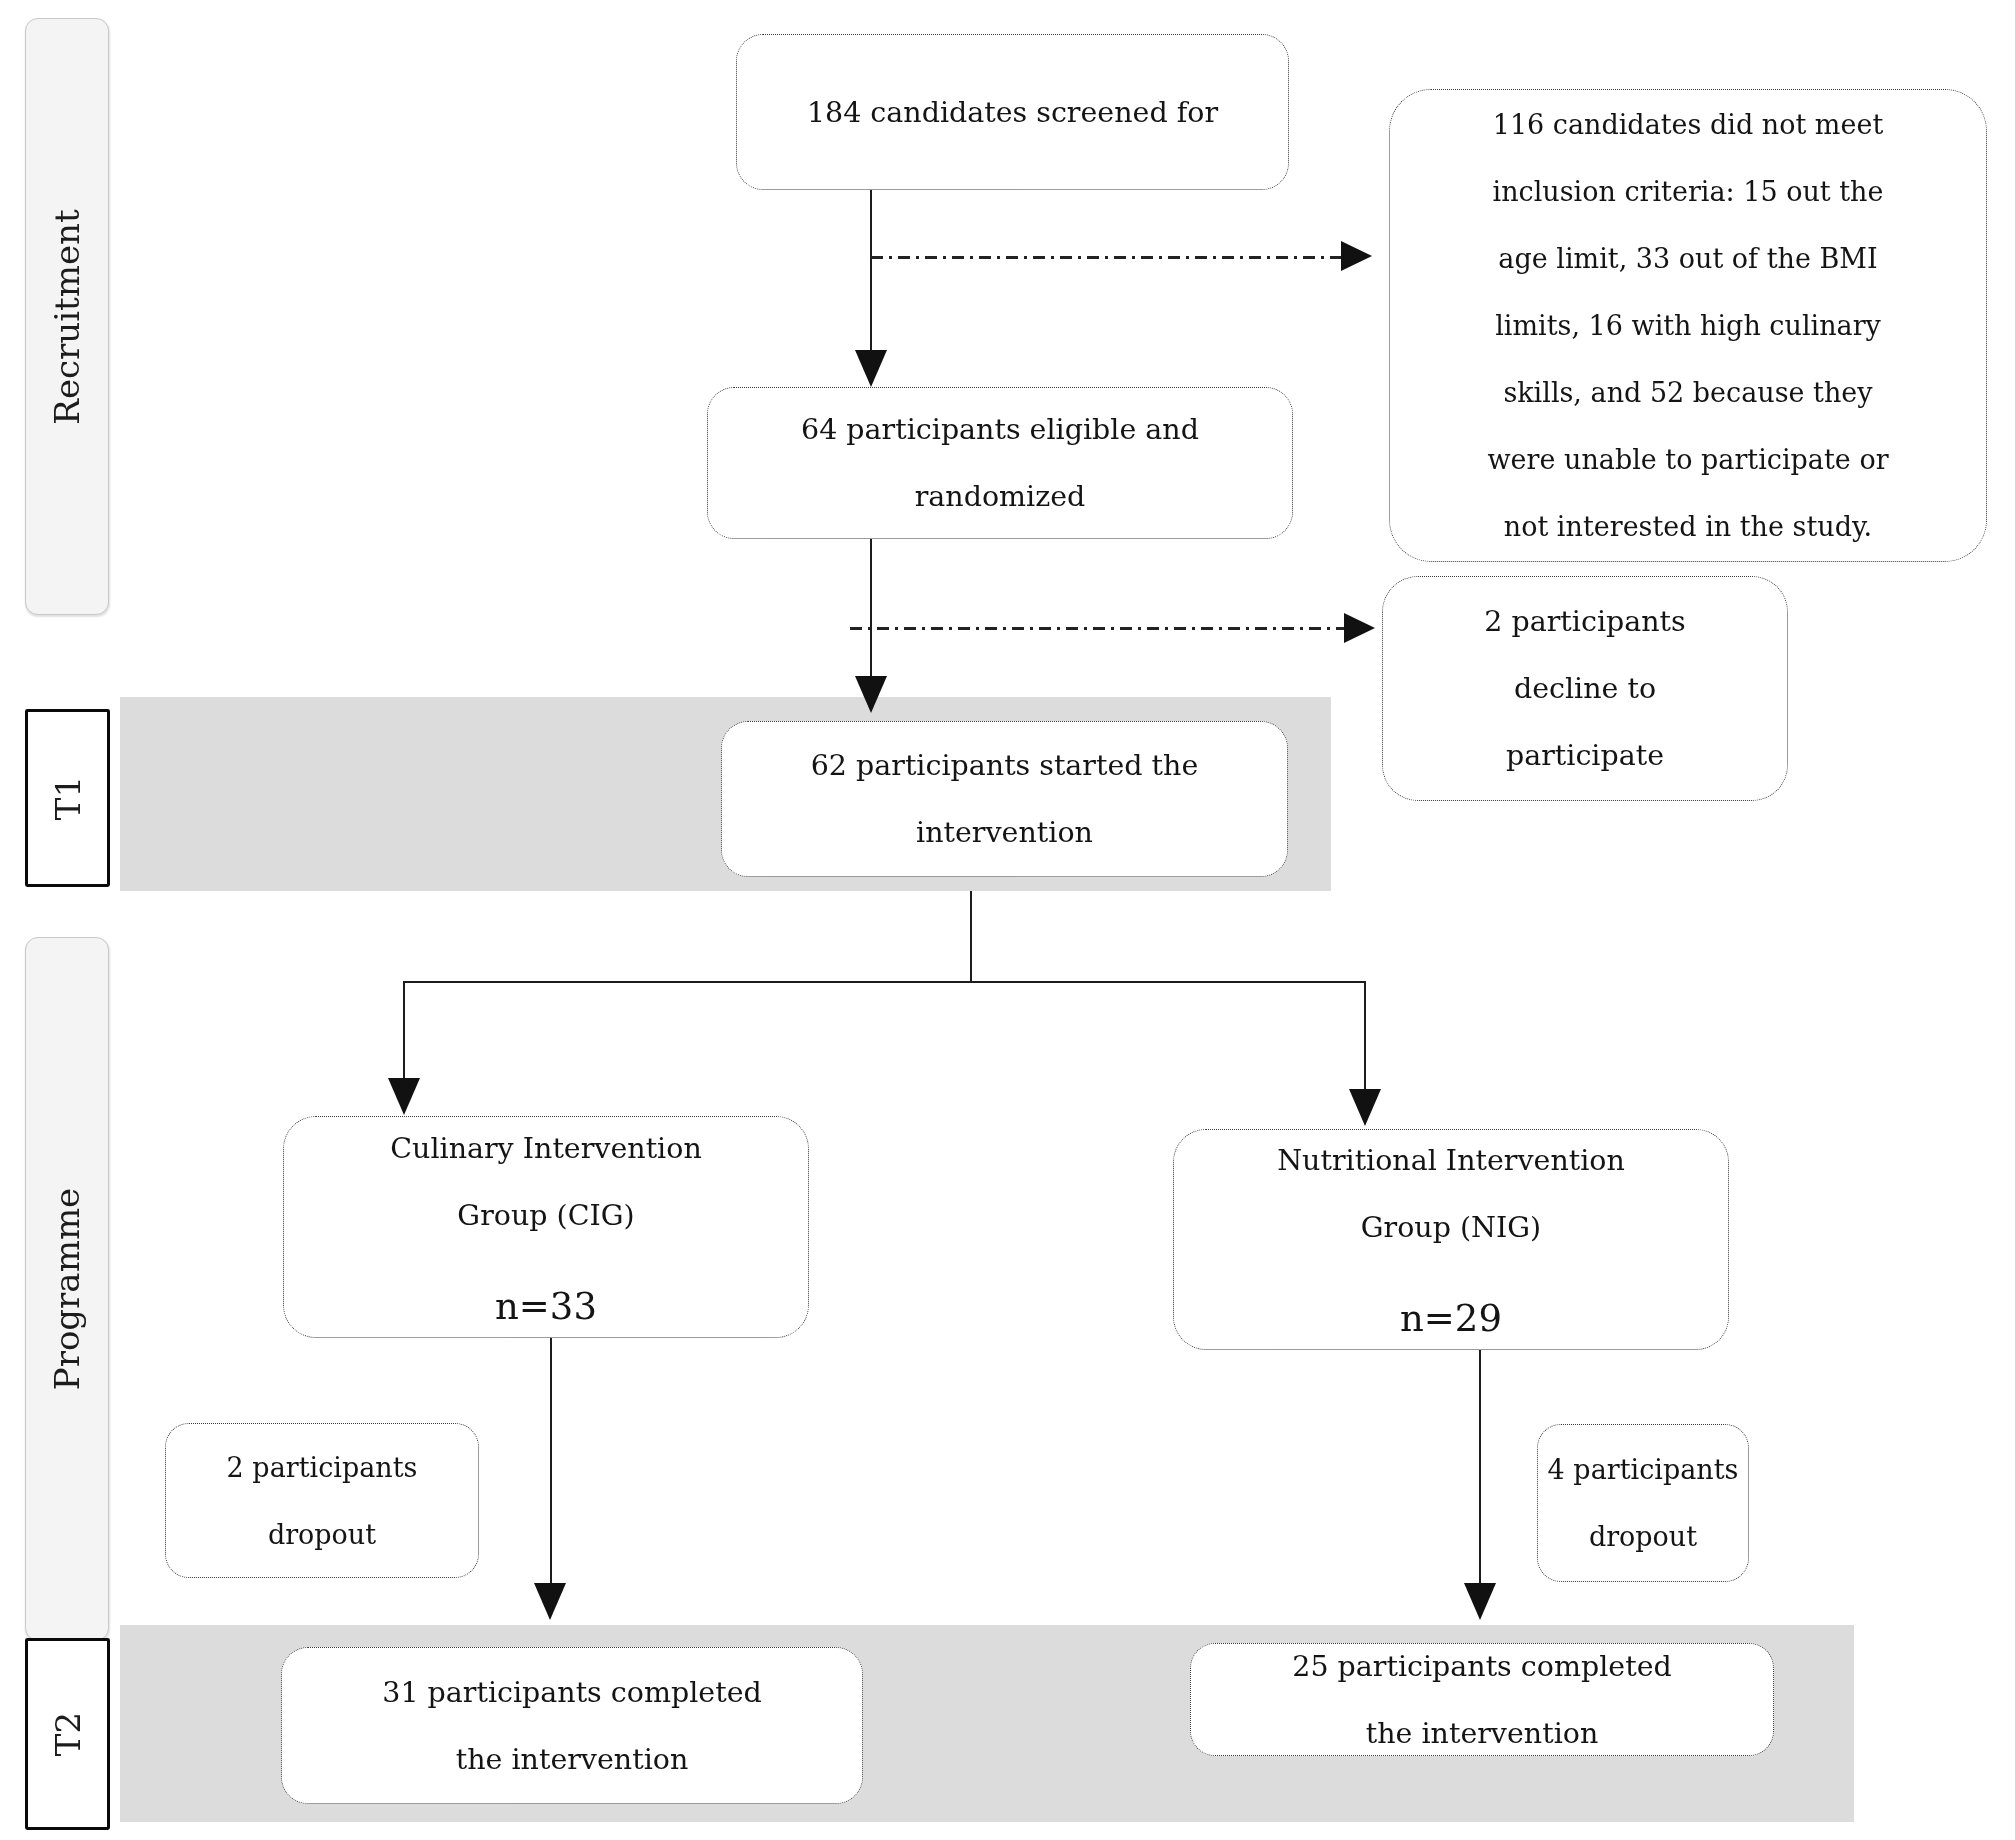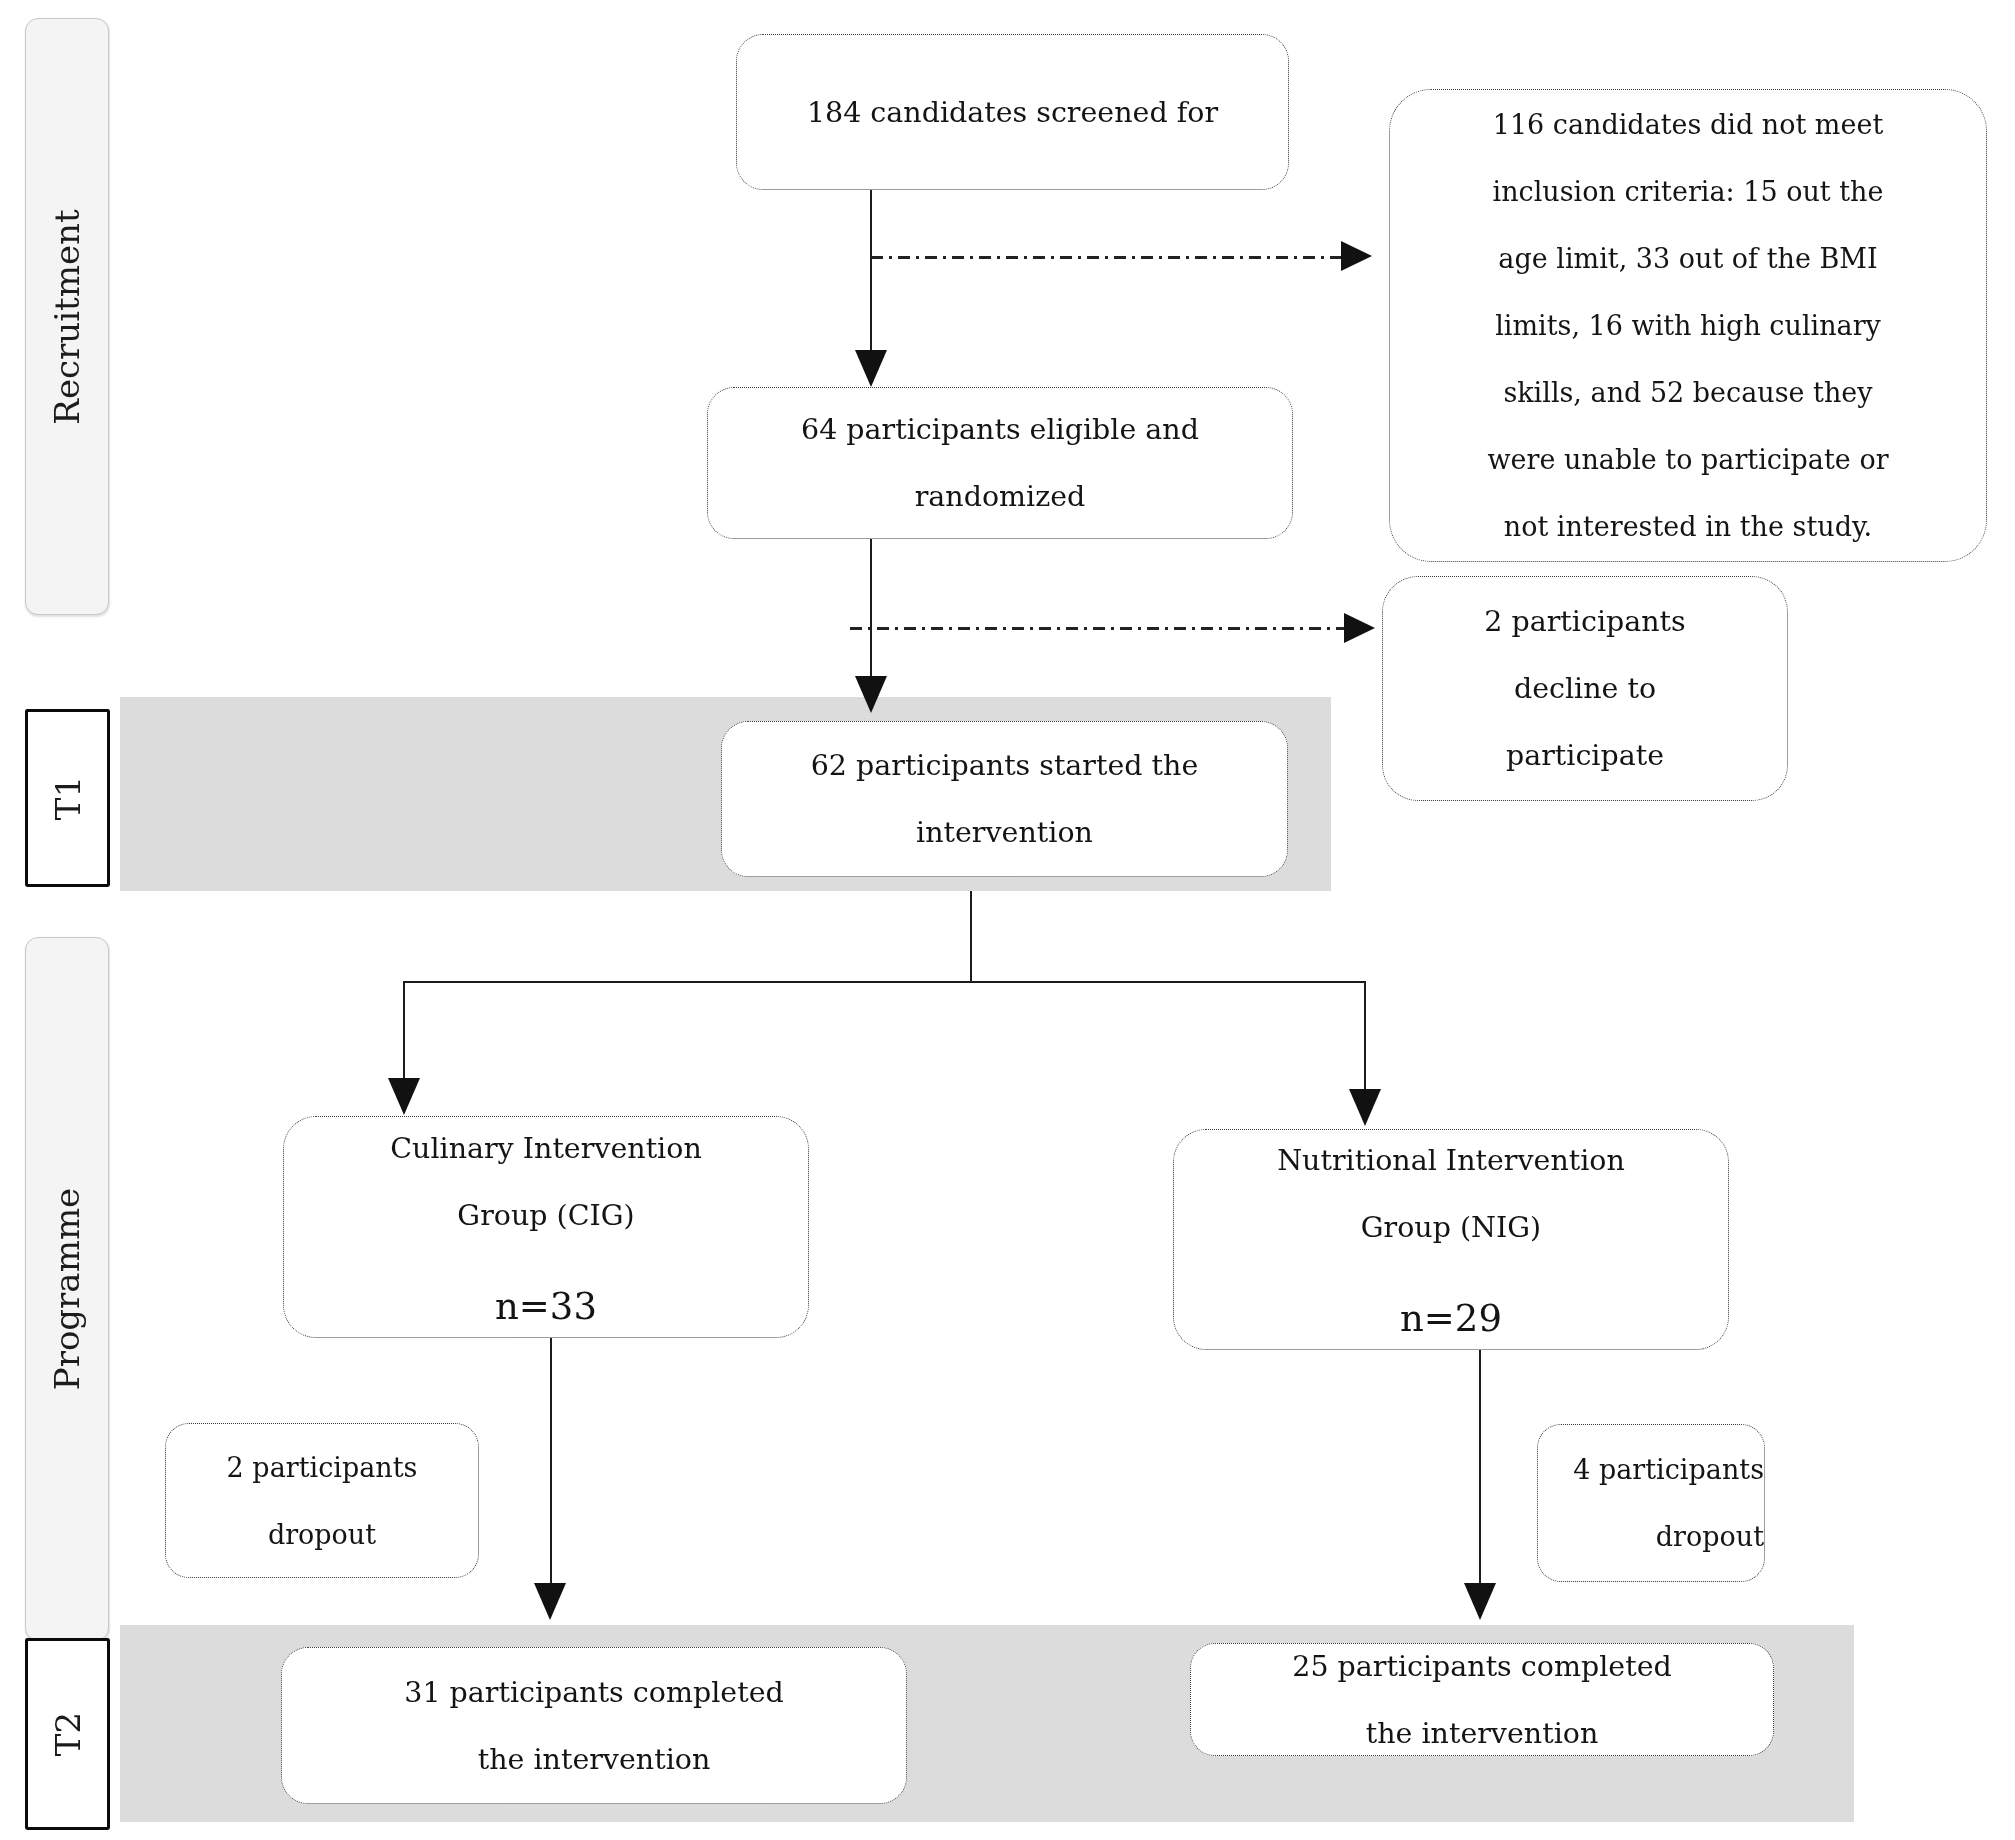--- a/index.html
+++ b/index.html
@@ -125,26 +125,26 @@
   <div class="dbox" style="left:1173px;top:1129px;width:556px;height:221px;border-radius:33px;">
     <span class="ln">Nutritional Intervention</span>
     <span class="ln">Group (NIG)</span>
     <span class="nline">n=29</span>
   </div>
 
   <div class="dbox" style="left:165px;top:1423px;width:314px;height:155px;border-radius:24px;">
     <span class="ln small">2 participants</span>
     <span class="ln small">dropout</span>
   </div>
-  <div class="dbox" style="left:1537px;top:1424px;width:228px;height:158px;border-radius:24px;align-items:flex-end;">
+  <div class="dbox" style="left:1537px;top:1424px;width:212px;height:158px;border-radius:24px;">
     <span class="ln small">4 participants</span>
     <span class="ln small">dropout</span>
   </div>
 
-  <div class="dbox" style="left:281px;top:1647px;width:626px;height:157px;border-radius:27px;">
+  <div class="dbox" style="left:281px;top:1647px;width:582px;height:157px;border-radius:27px;">
     <span class="ln">31 participants completed</span>
     <span class="ln">the intervention</span>
   </div>
   <div class="dbox" style="left:1190px;top:1643px;width:584px;height:113px;border-radius:25px;">
     <span class="ln">25 participants completed</span>
     <span class="ln">the intervention</span>
   </div>
 
   <div class="vline" style="left:870px;top:190px;height:161px;"></div>
   <div class="head-down" style="left:855px;top:350px;"></div>

